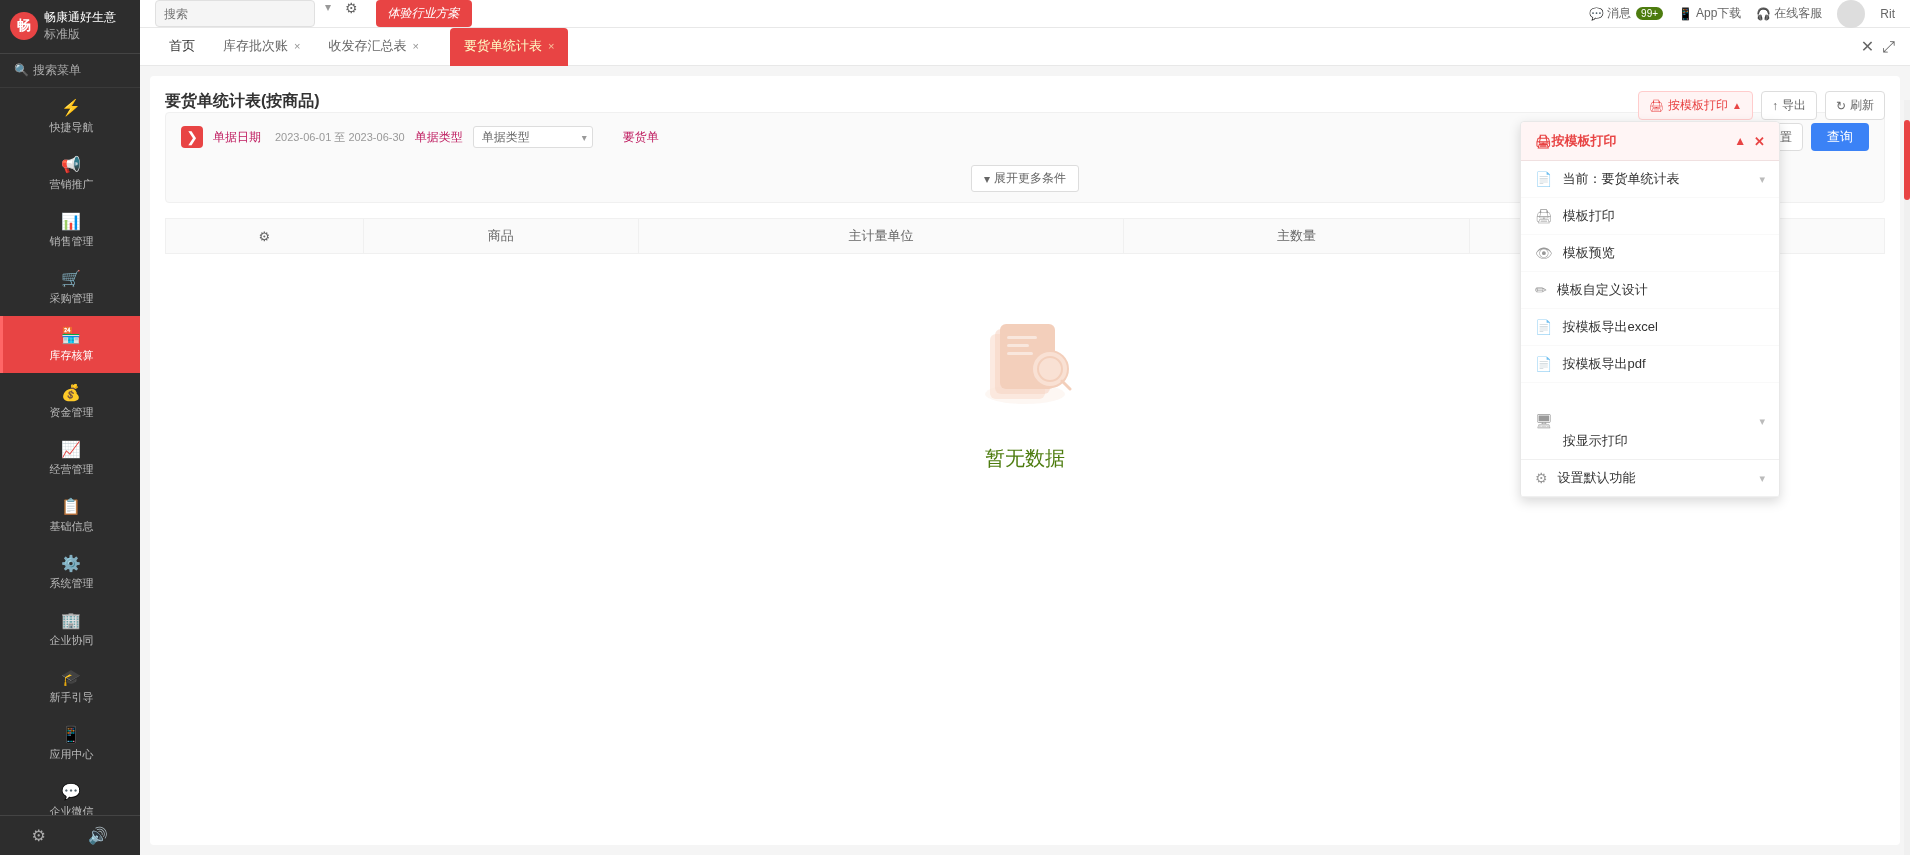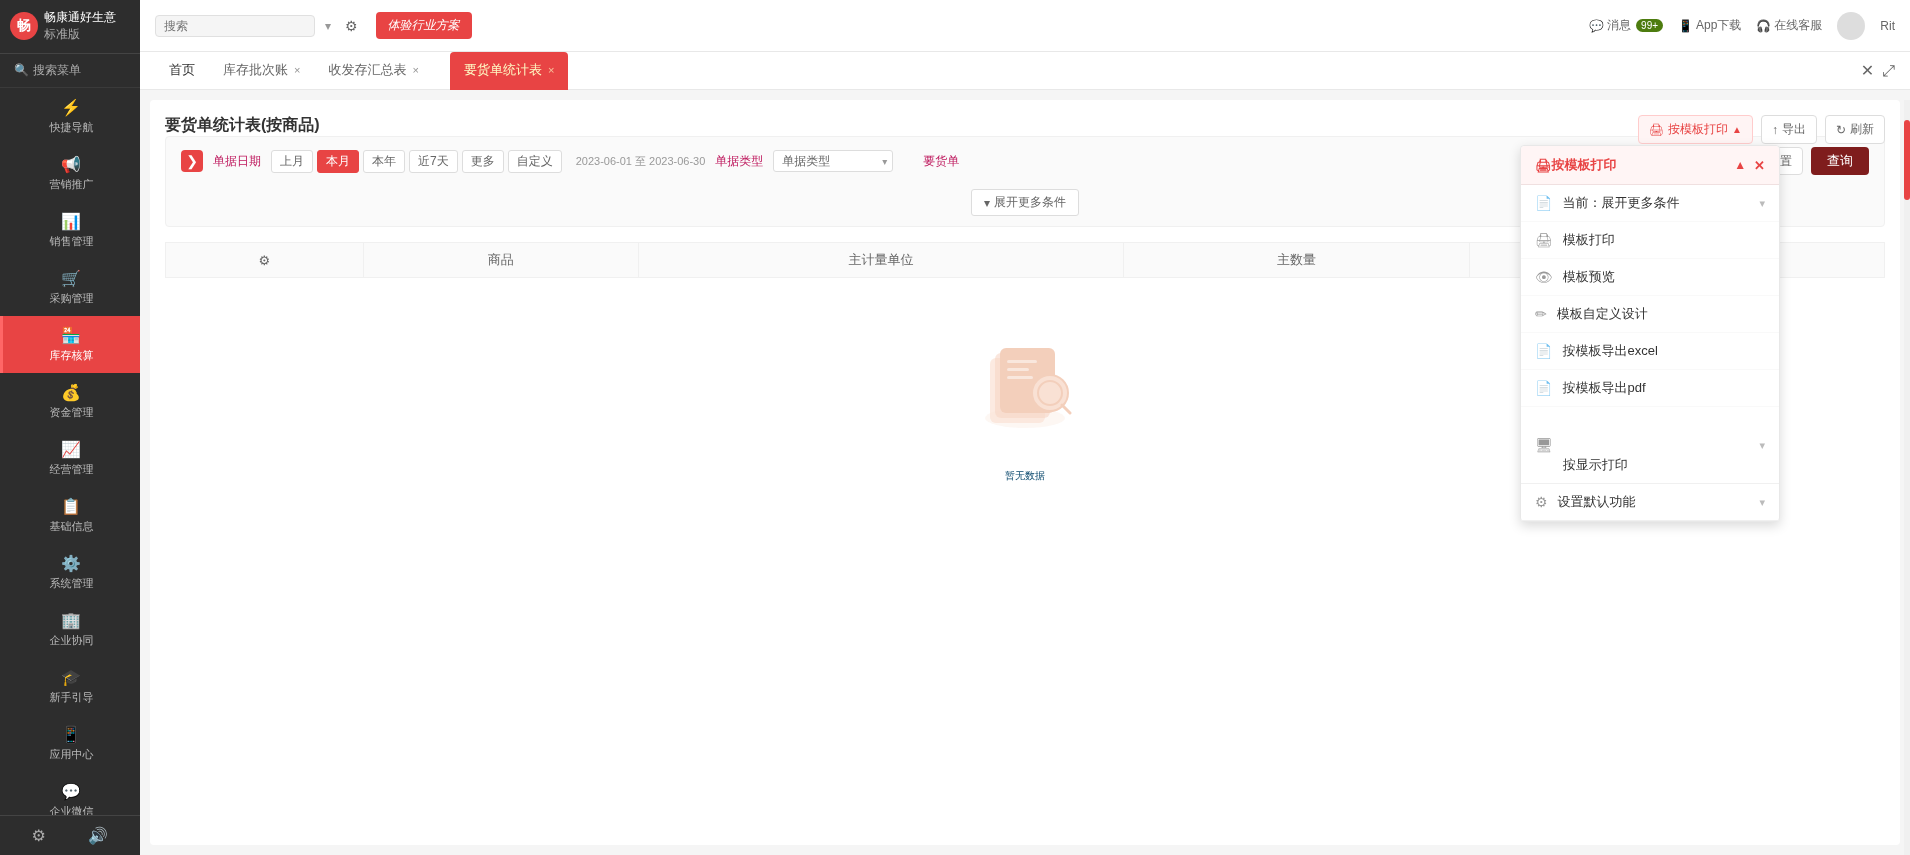--- a/index.html
+++ b/index.html
@@ -69,23 +69,22 @@
       flex: 1;
       display: flex;
       flex-direction: column;
       overflow: hidden;
     }
 
     
     .top-bar {
       background: #fff;
       display: flex;
-      align-items: center;
       padding: 0 15px;
-      height: 52px;
+      height: 28px;
       border-bottom: 1px solid #e8e8e8;
       gap: 10px;
       flex-shrink: 0;
     }
     .top-bar-search {
       background: #f5f5f5;
       border: 1px solid #e0e0e0;
       border-radius: 4px;
       padding: 3px 8px;
       font-size: 12px;
@@ -289,21 +288,21 @@
       align-items: center;
       justify-content: center;
       padding: 60px 0;
       color: #999;
     }
     .empty-icon {
       font-size: 64px;
       margin-bottom: 16px;
       opacity: 0.5;
     }
-    .empty-text { font-size: 10px; color: #0c4a6e; }
+    .empty-text { font-size: 20px; color: #4d7c0f; }
 
     
     .page-actions {
       position: absolute;
       top: 15px;
       right: 15px;
       display: flex;
       align-items: center;
       gap: 8px;
     }
@@ -401,21 +400,21 @@
     .settings-btn {
       background: #fff;
       border: 1px solid #ddd;
       border-radius: 4px;
       padding: 4px 10px;
       font-size: 12px;
       color: #666;
       cursor: pointer;
     }
     .query-btn {
-      background: #7f1d1d;
+      background: #3b82f6;
       border: none;
       border-radius: 4px;
       padding: 5px 16px;
       font-size: 13px;
       color: #fff;
       cursor: pointer;
     }
   </style>
 </head>
 <body>
@@ -568,28 +567,20 @@
       </div>
 
       <div class="filter-area">
         <div class="filter-row">
           <button class="filter-toggle-btn">
             <span>❯</span>
           </button>
 
           <span class="filter-label">单据日期</span>
 
-          <div class="date-options">
-            <button class="date-btn">上月</button>
-            <button class="date-btn active">本月</button>
-            <button class="date-btn">本年</button>
-            <button class="date-btn">近7天</button>
-            <button class="date-btn">更多</button>
-            <button class="date-btn">自定义</button>
-          </div>
 
           <span class="date-range-text">2023-06-01 至 2023-06-30</span>
 
           <span class="filter-label">单据类型</span>
           <div class="filter-select-wrap">
             <select class="filter-select">
               <option>单据类型</option>
             </select>
           </div>
 
@@ -646,21 +637,21 @@
       <div class="dropdown-menu">
         <div class="dropdown-header">
           <span>🖨</span>
           <span>按模板打印</span>
           <span style="margin-left:auto; margin-right:8px; font-size:12px;">▲</span>
           <span>✕</span>
         </div>
 
         <div class="dropdown-item">
           <span class="dropdown-item-icon">📄</span>
-          <span class="dropdown-item-label">当前：展开更多条件</span>
+          <span class="dropdown-item-label">当前：要货单统计表</span>
           <span class="dropdown-item-chevron">▾</span>
         </div>
 
         <div class="dropdown-item">
           <span class="dropdown-item-icon">🖨</span>
           <span class="dropdown-item-label">模板打印</span>
         </div>
         <div class="dropdown-item">
           <span class="dropdown-item-icon">👁</span>
           <span class="dropdown-item-label">模板预览</span>

